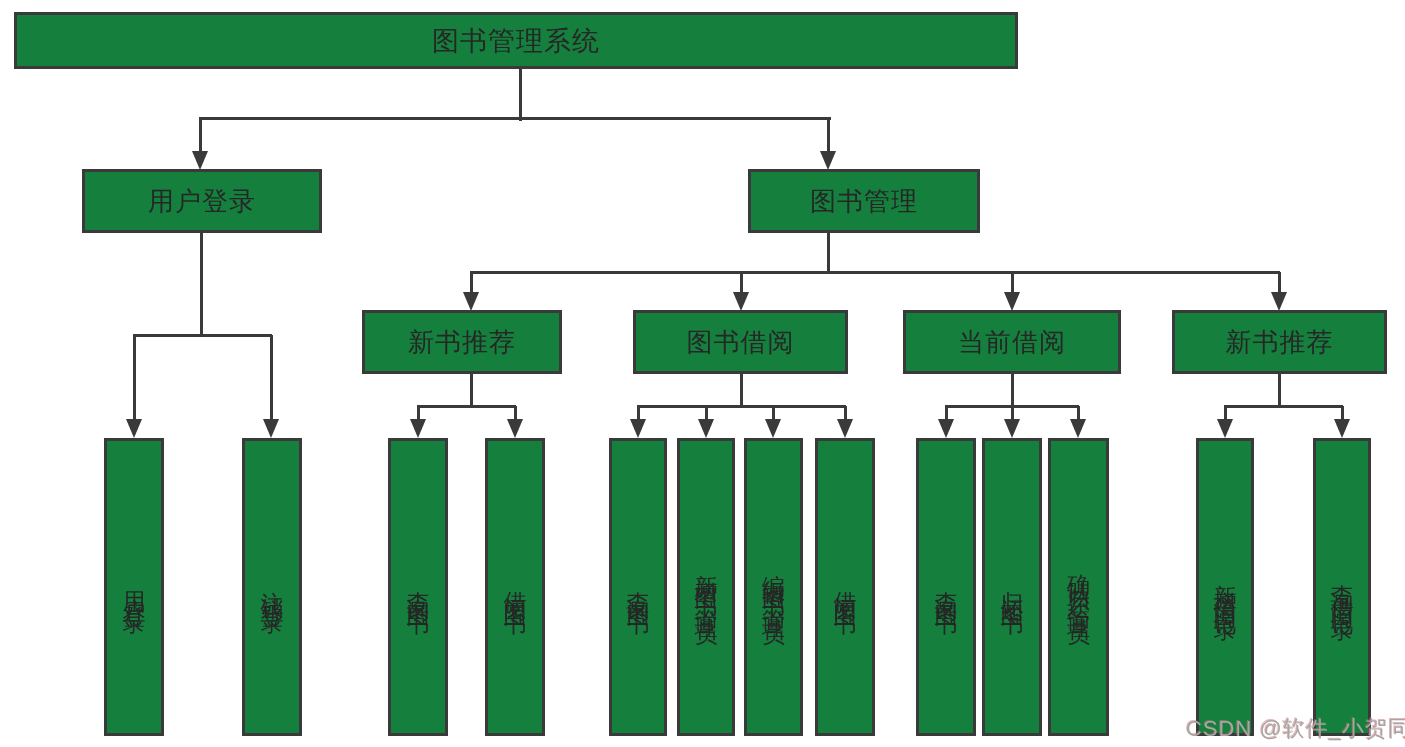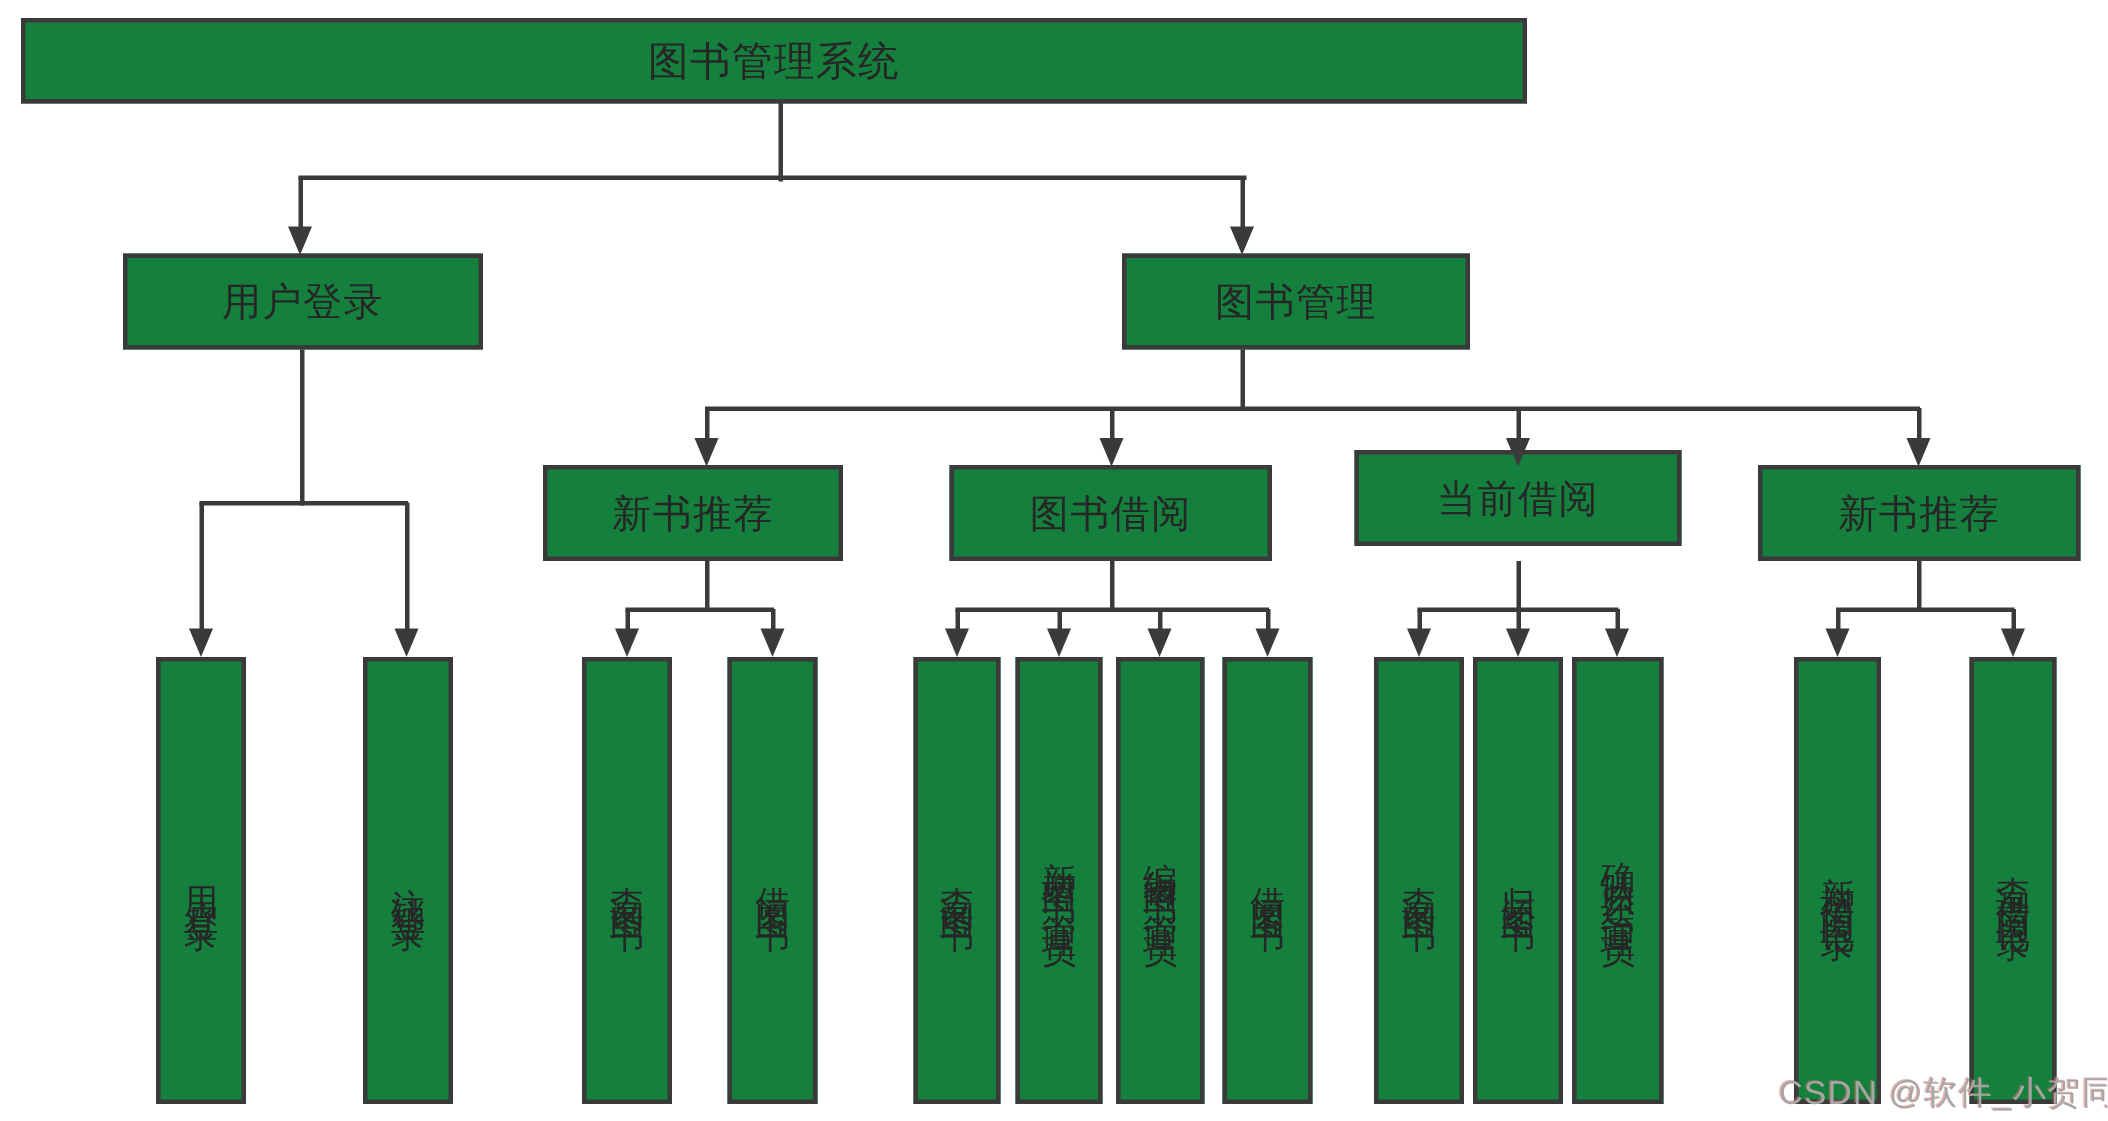--- a/index.html
+++ b/index.html
@@ -57,21 +57,21 @@
   </div>
 
   <div class="node" style="left:362px;top:310px;width:200px;height:64px;">
     <span>新书推荐</span>
   </div>
 
   <div class="node" style="left:633px;top:310px;width:215px;height:64px;">
     <span>图书借阅</span>
   </div>
 
-  <div class="node" style="left:903px;top:300px;width:218px;height:64px;">
+  <div class="node" style="left:903px;top:310px;width:218px;height:64px;">
     <span>当前借阅</span>
   </div>
 
   <div class="node" style="left:1172px;top:310px;width:215px;height:64px;">
     <span>新书推荐</span>
   </div>
 
   <div class="node leaf" style="left:104px;top:438px;width:60px;height:298px;">
     <span class="vtext">用户登录</span>
   </div>

